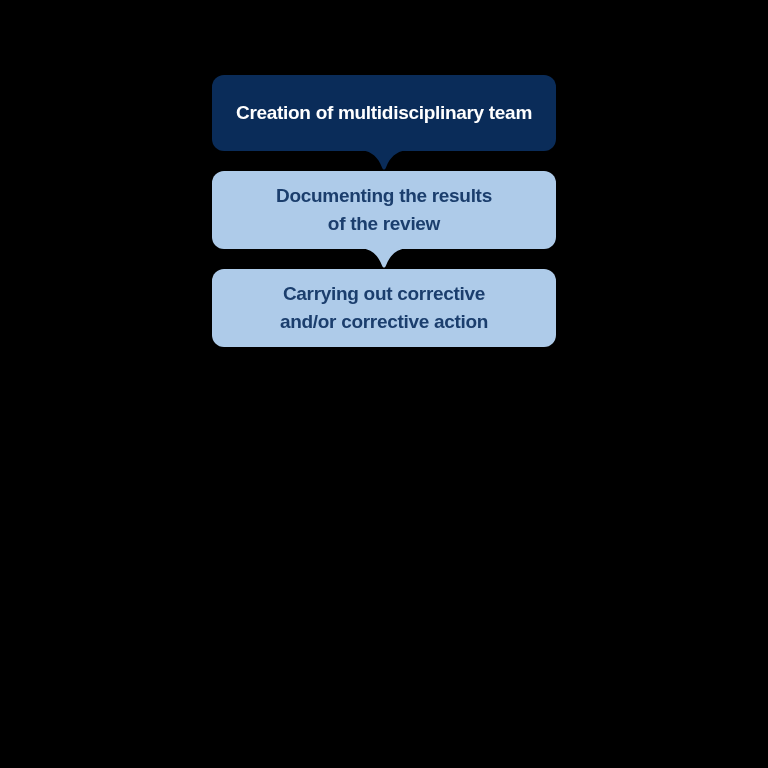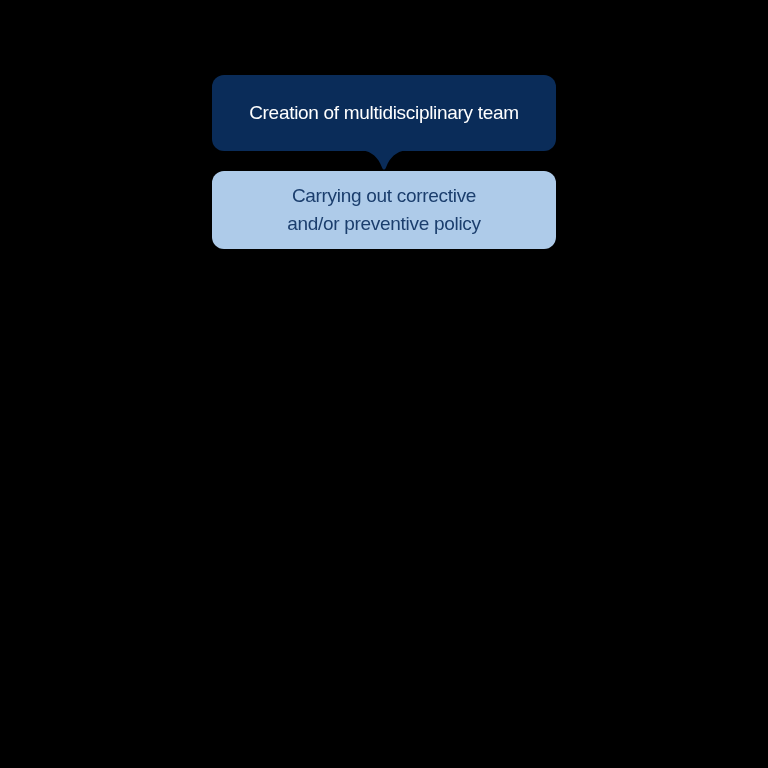--- a/index.html
+++ b/index.html
@@ -28,21 +28,21 @@
   .box {
     box-sizing: border-box;
     width: 344px;
     min-height: 78px;
     border-radius: 12px;
     display: flex;
     align-items: center;
     justify-content: center;
     text-align: center;
     padding: 10px 18px;
-    font-weight: normal;
+    font-weight: bold;
     font-size: 19px;
     line-height: 28px;
     letter-spacing: -0.3px;
     white-space: pre-line;
   }
   .step.dark .box {
     background: var(--navy, #0a2c59);
     color: var(--text-light, #ffffff);
     min-height: 76px;
   }
@@ -73,22 +73,31 @@
       <span>Creation of multidisciplinary team</span>
     </div>
     <svg class="pointer" viewBox="0 0 44 20" preserveAspectRatio="none">
       <path d="M0,0 C10,2 16,7 20,17.5 C21.2,20.3 22.8,20.3 24,17.5 C28,7 34,2 44,0 Z" fill="currentColor"></path>
     </svg>
   </div>
 
 
 
 
+  <div class="step light">
+    <div class="box">
+      <span>Documenting the results
+of the review</span>
+    </div>
+    <svg class="pointer" viewBox="0 0 44 20" preserveAspectRatio="none">
+      <path d="M0,0 C10,2 16,7 20,17.5 C21.2,20.3 22.8,20.3 24,17.5 C28,7 34,2 44,0 Z" fill="currentColor"></path>
+    </svg>
+  </div>
 
   <div class="step light no-connector">
     <div class="box">
       <span>Carrying out corrective
-and/or preventive policy</span>
+and/or corrective action</span>
     </div>
 
   </div>
 
 </div>
 
 </body></html>

